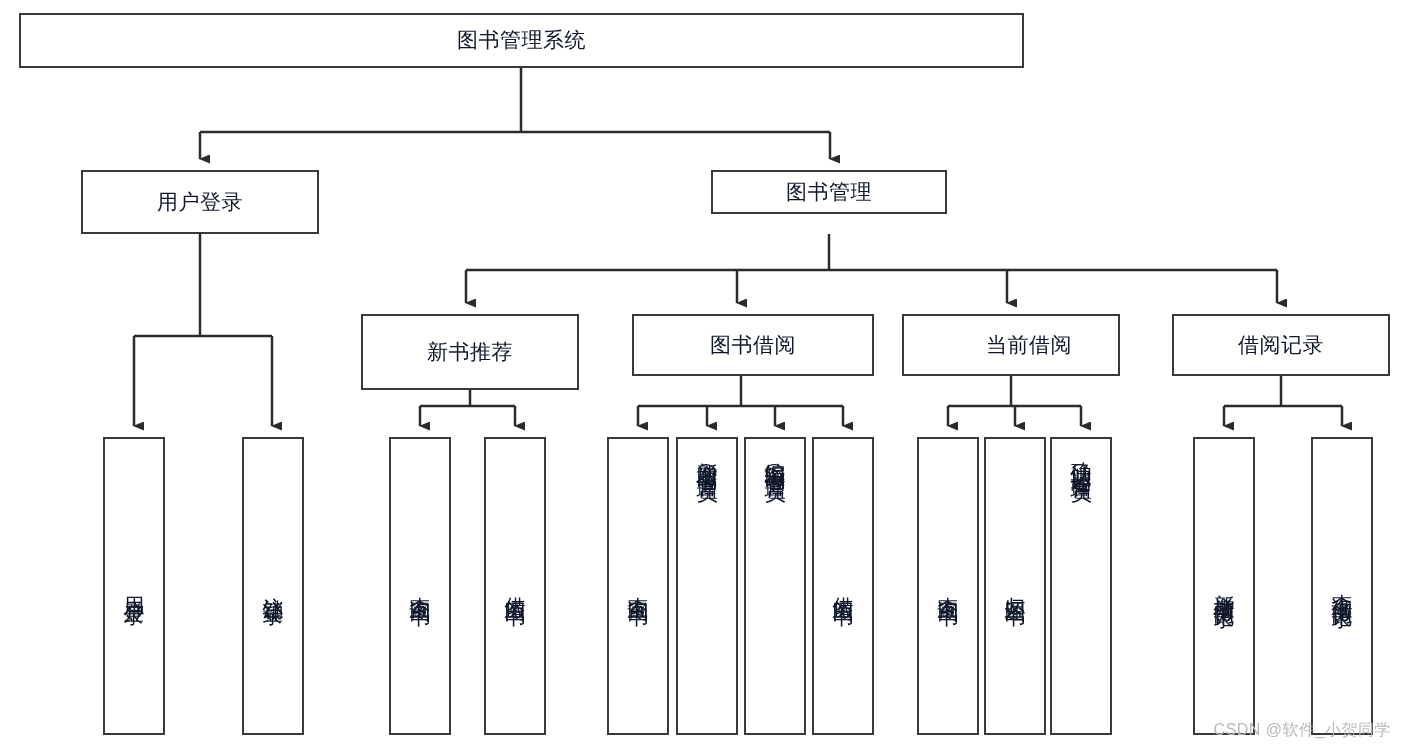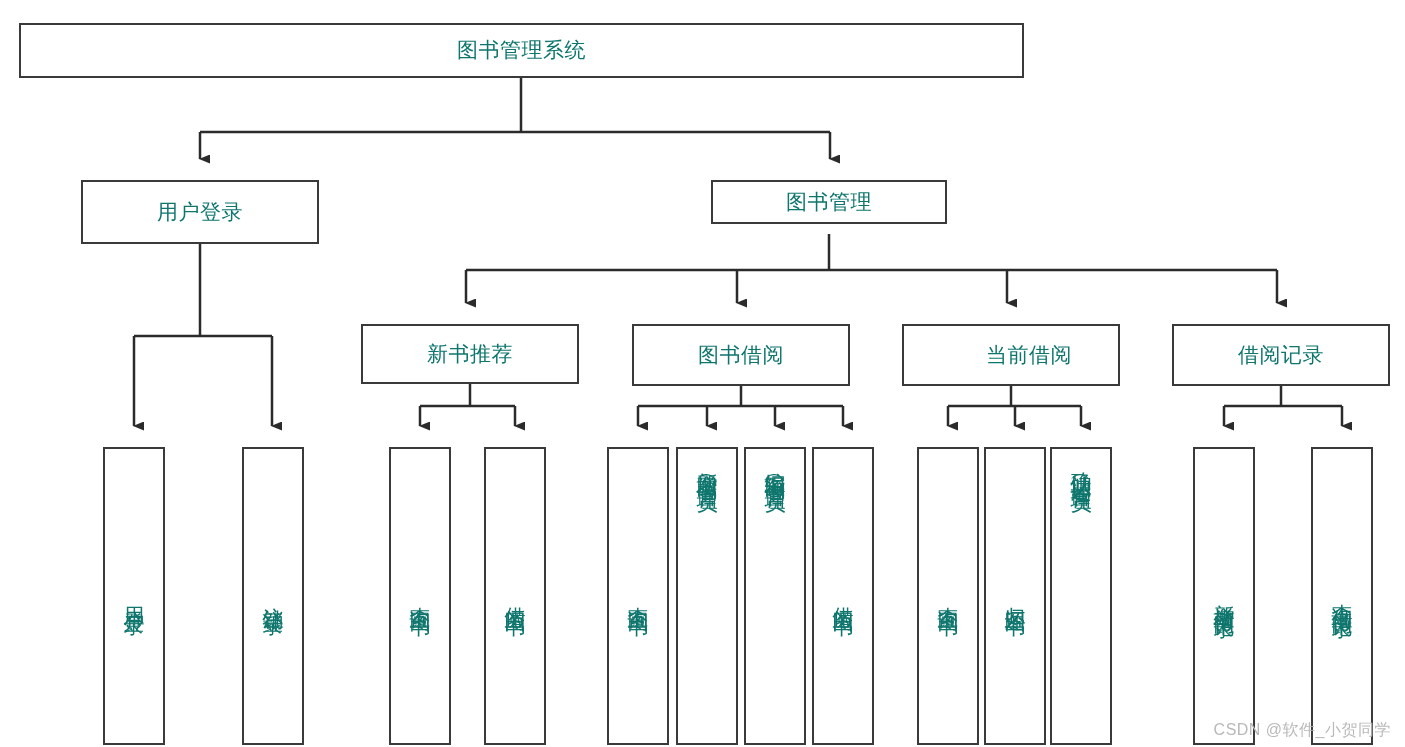--- a/index.html
+++ b/index.html
@@ -25,22 +25,21 @@
     height: 747px;
   }
   .node {
     position: absolute;
     box-sizing: border-box;
     background: #ffffff;
     border: 2px solid #3a3a3a;
     display: flex;
     align-items: center;
     justify-content: center;
-    color: #0f766e;
-    margin-top: 10px;
+    color: #0f172a;
   }
   .node-label {
     font-size: 21px;
     line-height: 1.15;
     letter-spacing: 0.5px;
     white-space: nowrap;
   }
   .node.vertical {
     align-items: flex-start;
     justify-content: center;
@@ -130,24 +129,24 @@
     <span class="node-label">图书管理系统</span>
   </div>
 
   <div class="node" style="left:81px; top:170px; width:238px; height:64px;">
     <span class="node-label">用户登录</span>
   </div>
   <div class="node" style="left:711px; top:170px; width:236px; height:44px;">
     <span class="node-label">图书管理</span>
   </div>
 
-  <div class="node" style="left:361px; top:314px; width:218px; height:60px;">
+  <div class="node" style="left:361px; top:314px; width:218px; height:76px;">
     <span class="node-label">新书推荐</span>
   </div>
-  <div class="node" style="left:632px; top:314px; width:218px; height:62px;">
+  <div class="node" style="left:632px; top:314px; width:242px; height:62px;">
     <span class="node-label">图书借阅</span>
   </div>
   <div class="node" style="left:902px; top:314px; width:218px; height:62px;padding-left:36px;">
     <span class="node-label">当前借阅</span>
   </div>
   <div class="node" style="left:1172px; top:314px; width:218px; height:62px;align-items:center;">
     <span class="node-label">借阅记录</span>
   </div>
 
   <div class="node vertical centered" style="left:103px; top:437px; width:62px; height:298px;">

